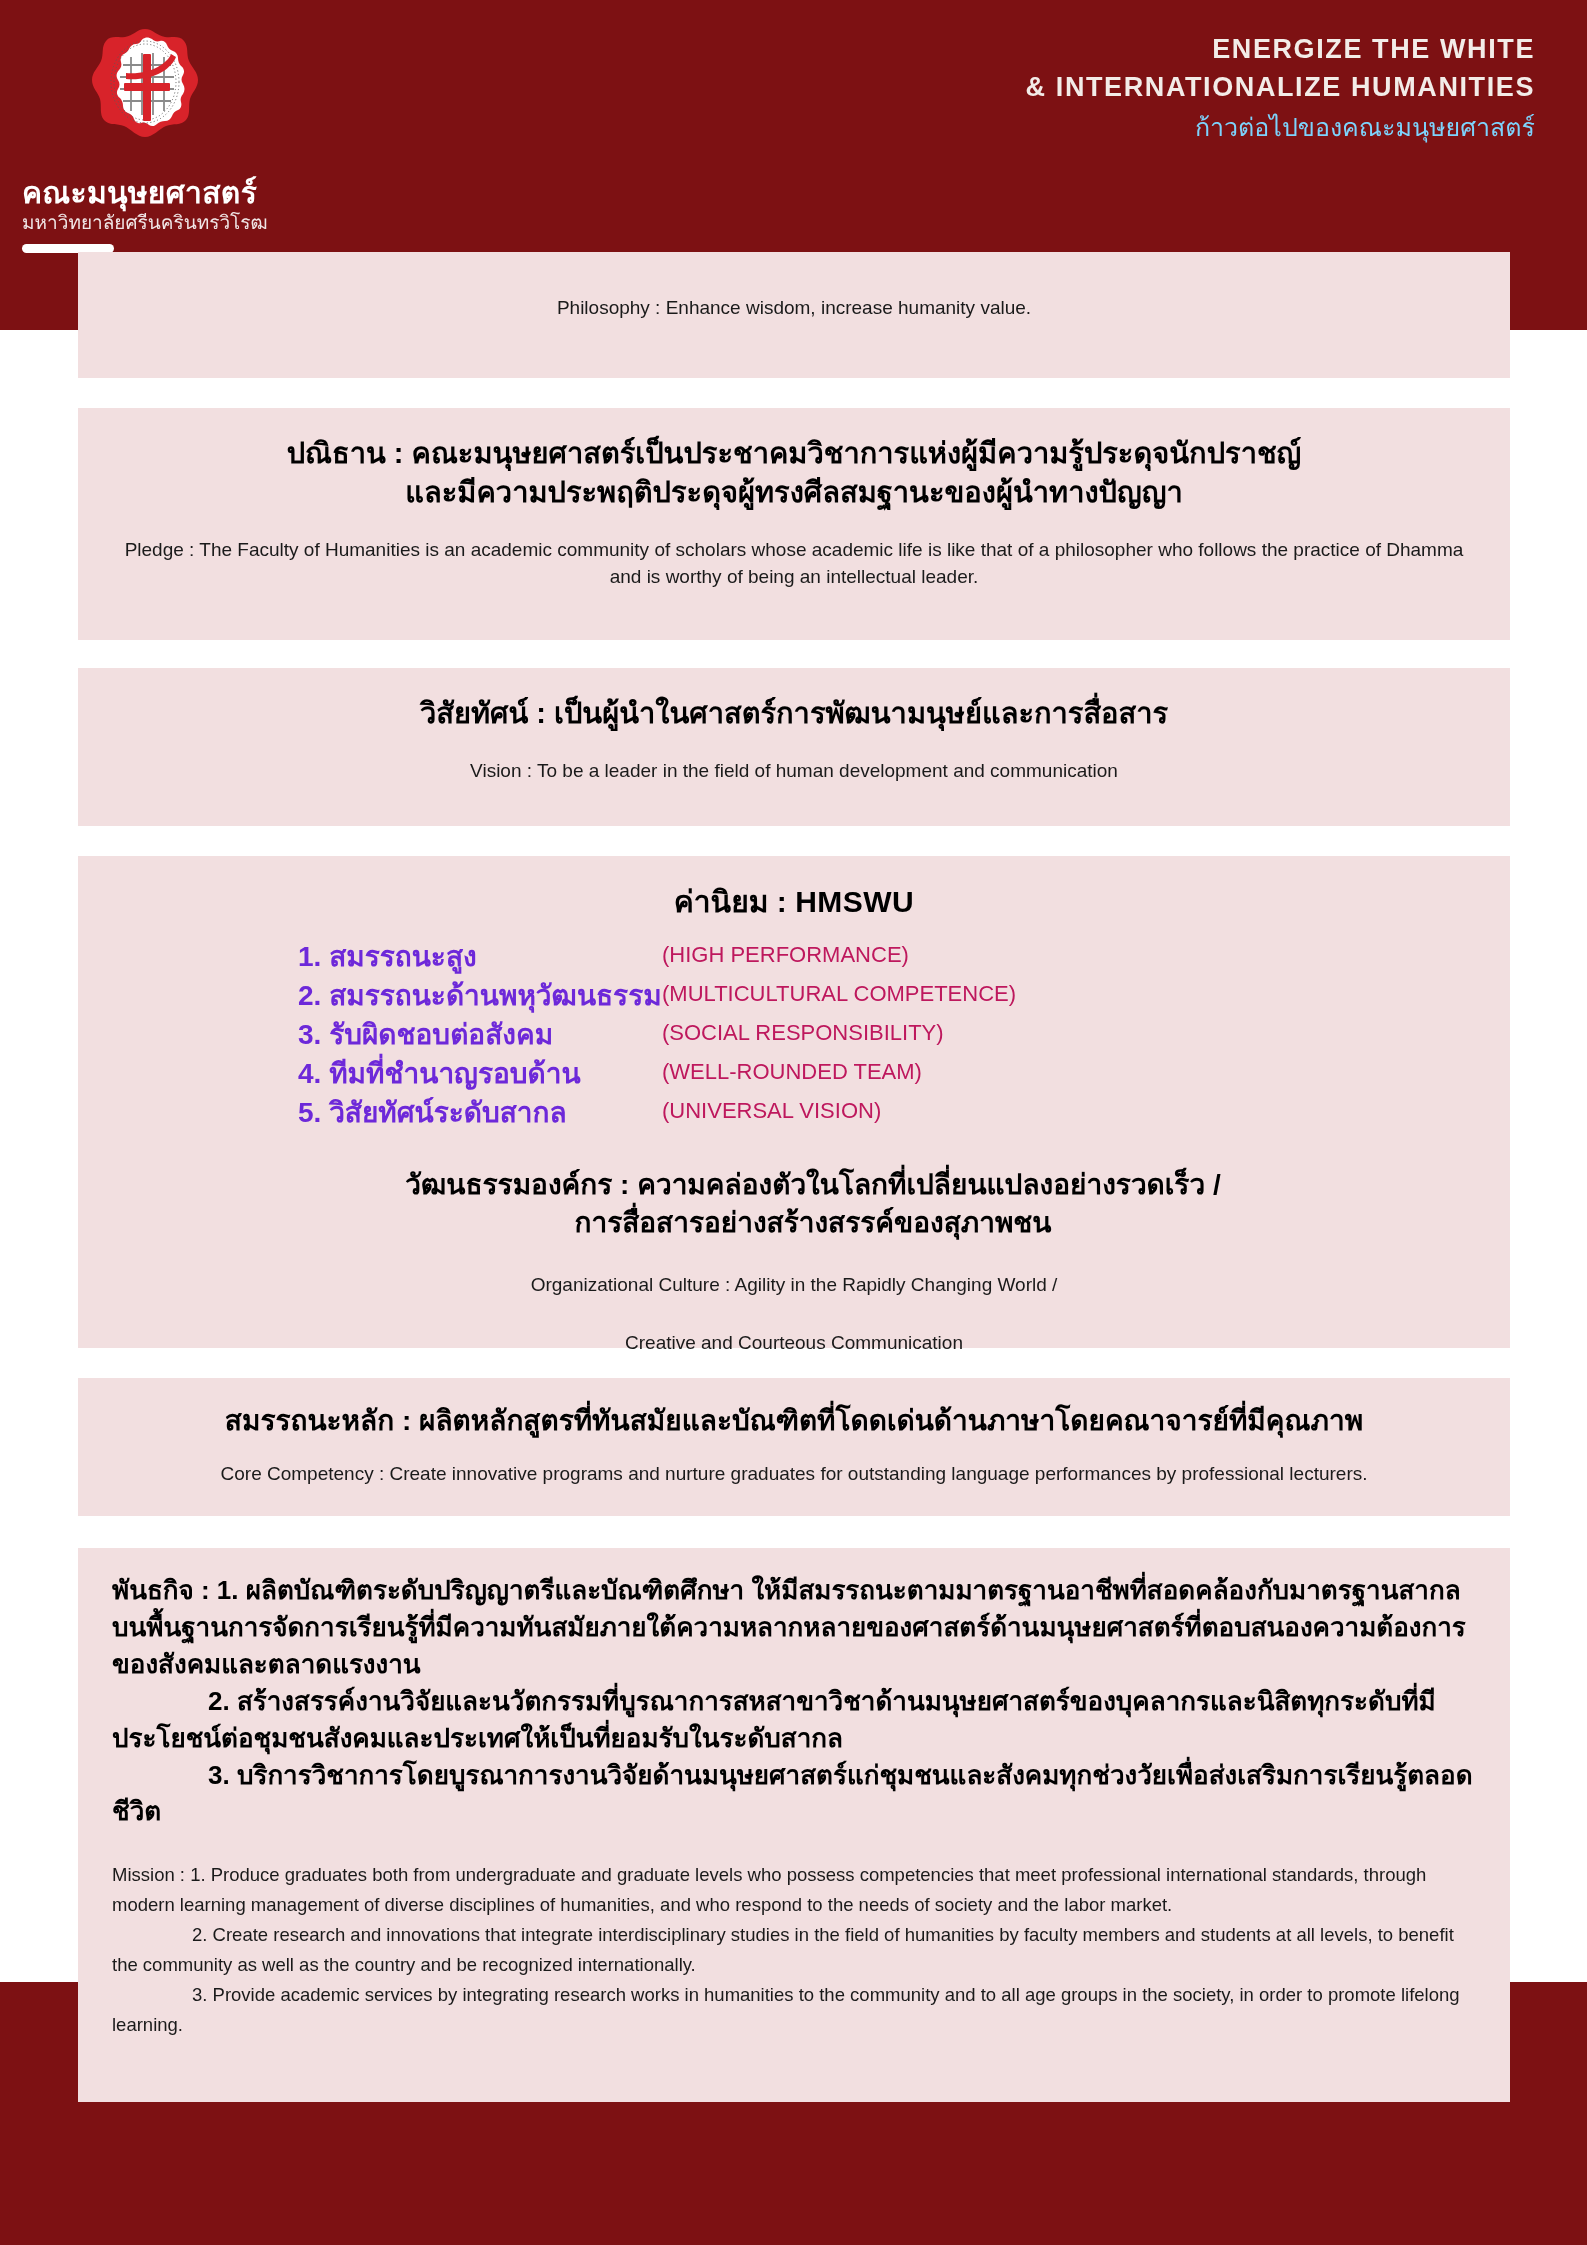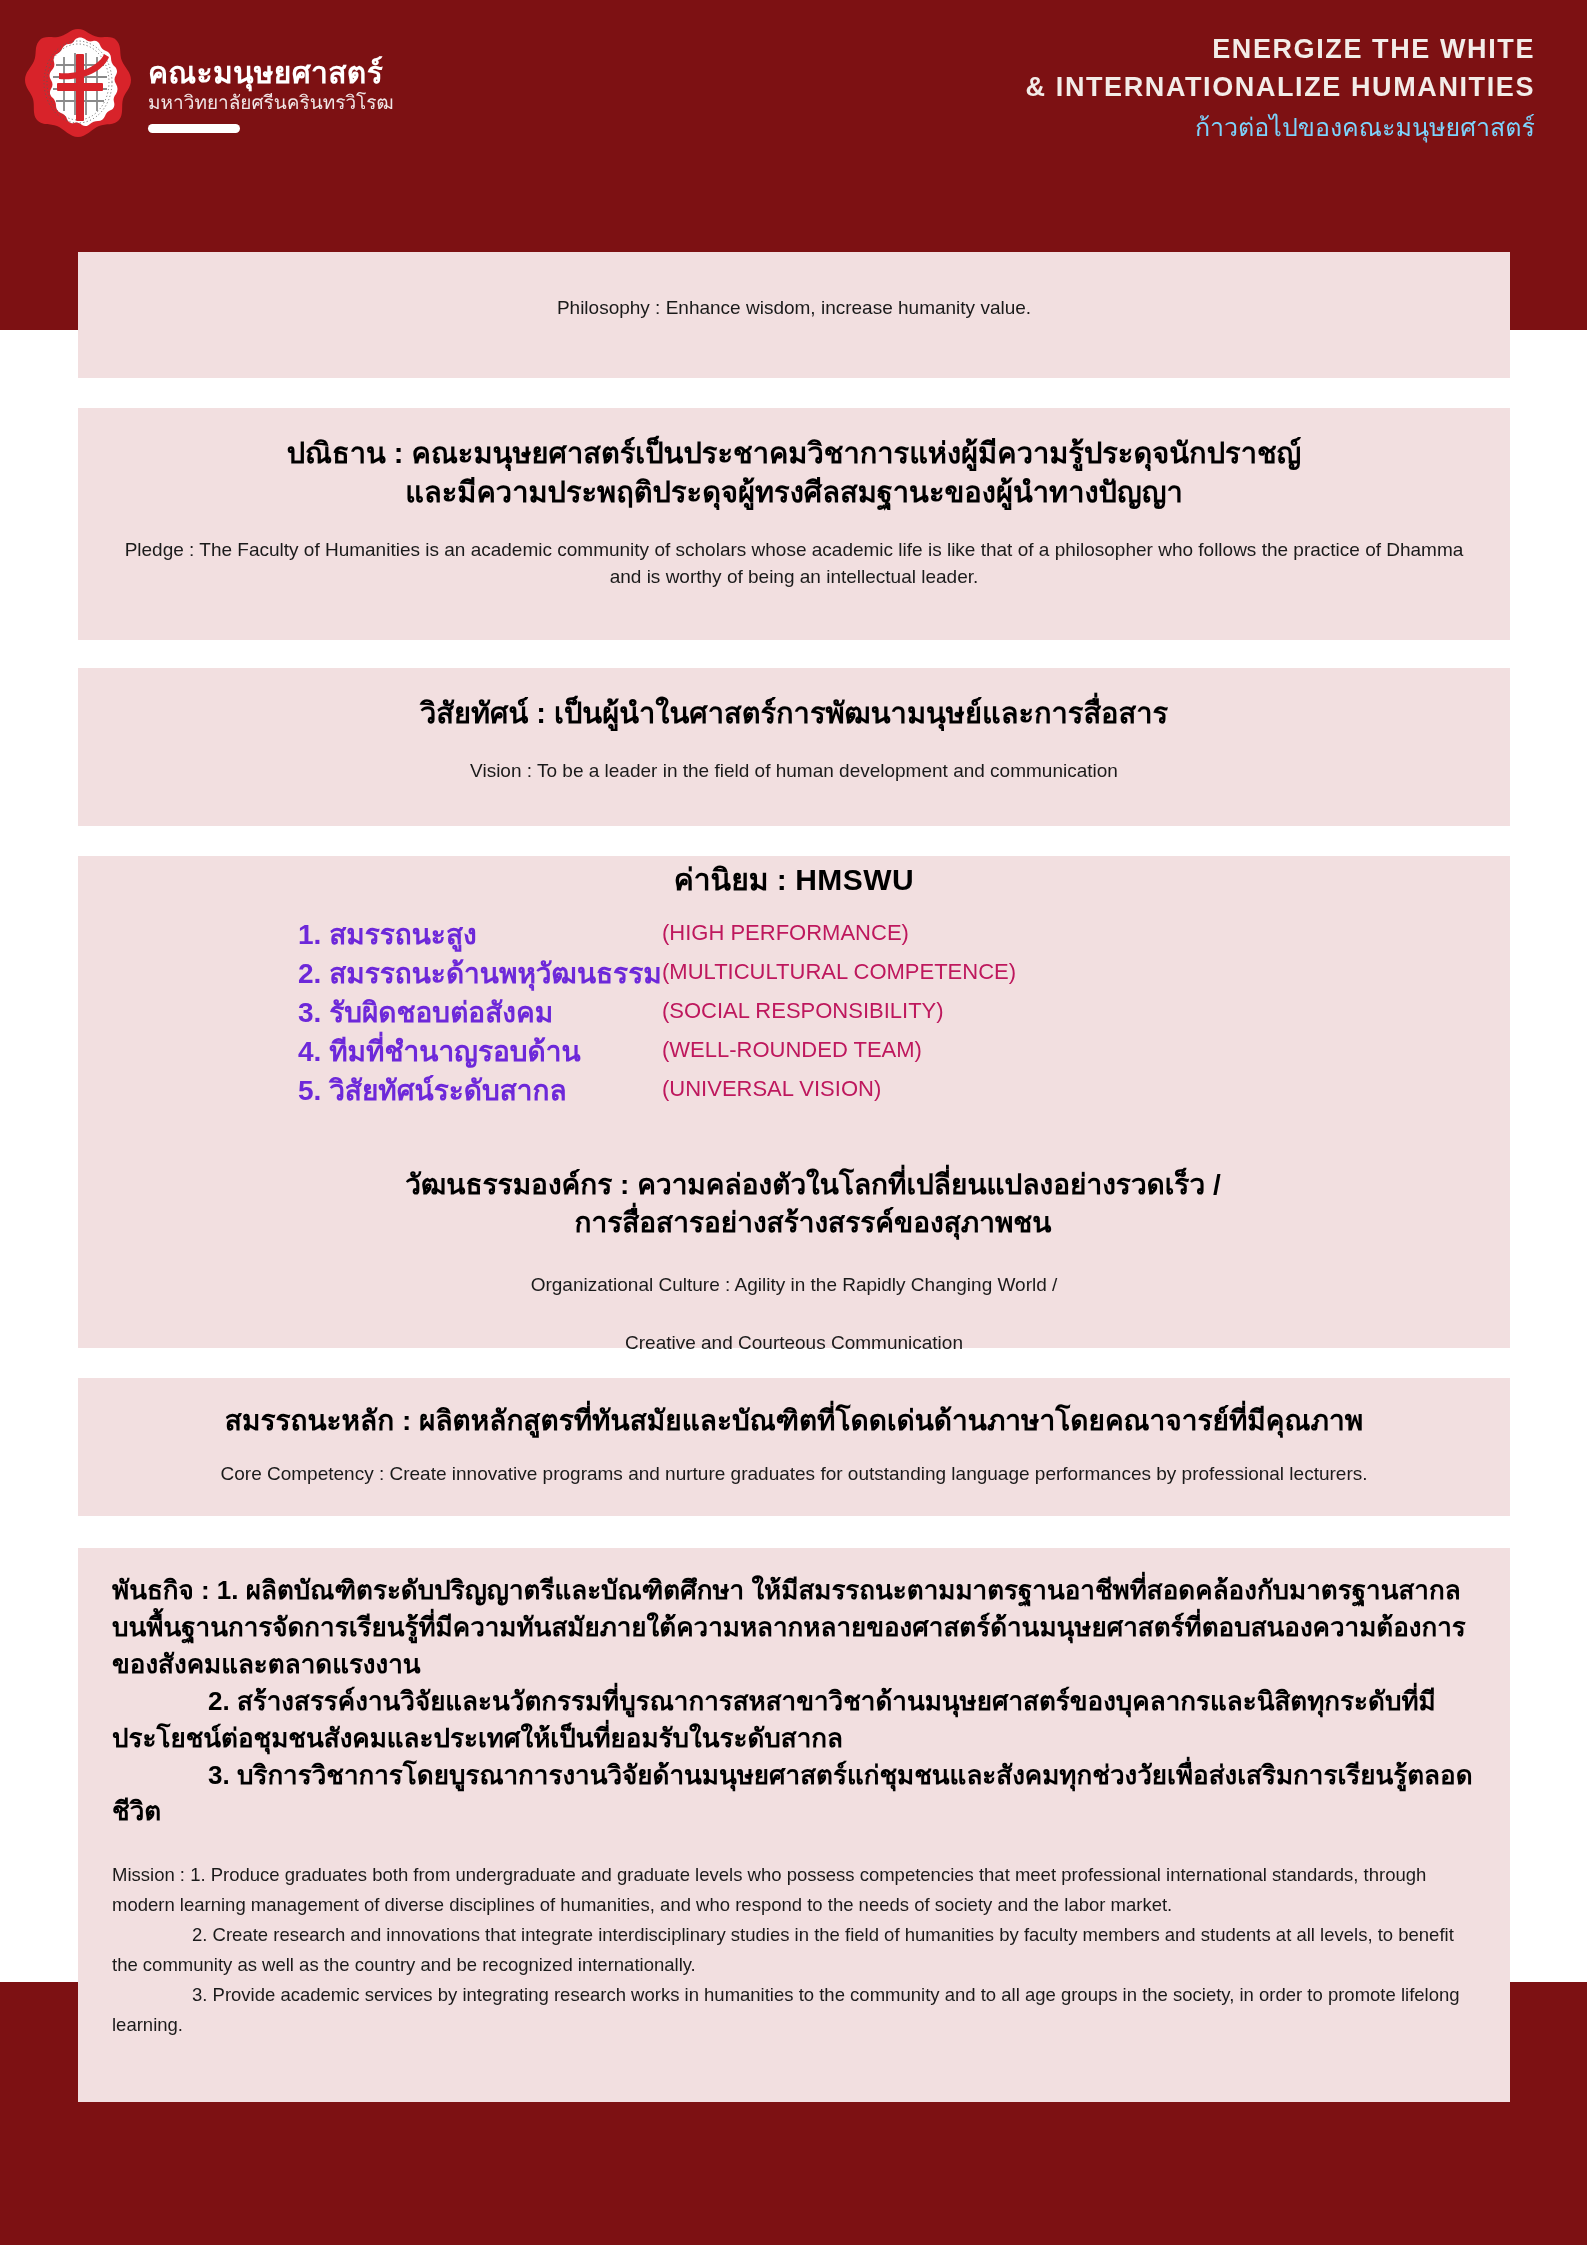--- a/index.html
+++ b/index.html
@@ -35,20 +35,21 @@
     justify-content: space-between;
   }
 
   
   .brand {
     display: flex;
     align-items: center;
     gap: 14px;
     margin-left: 22px;
     margin-top: 27px;
+    flex-direction: column;
   }
   .seal {
     position: relative;
     width: 112px;
     height: 132px;
     flex: 0 0 auto;
   }
   .seal svg { display:block; width:112px; height:132px; }
 
   .brand-text { padding-top: 4px; }
@@ -124,21 +125,21 @@
   .en-body {
     color: #1a1a1a;
     text-align: center;
     line-height: 1.45;
   }
 
   
   #card-philosophy  { top: 252px;  height: 126px; padding-top: 20px; }
   #card-pledge      { top: 408px;  height: 232px; padding-top: 26px; }
   #card-vision      { top: 668px;  height: 158px; padding-top: 26px; }
-  #card-values      { top: 856px;  height: 297px; }
+  #card-values      { top: 856px;  height: 297px; padding-top: 22px; }
   #card-culture     { top: 1140px; height: 208px; padding-top: 26px; }
   #card-core        { top: 1378px; height: 138px; padding-top: 24px; }
   #card-mission     { top: 1548px; height: 554px; padding: 24px 34px 20px 34px; }
 
   #card-philosophy .th-head { font-size: 30px; }
   #card-philosophy .en-body { font-size: 19px; margin-top: 22px; }
 
   #card-pledge .th-head { font-size: 29px; }
   #card-pledge .en-body { font-size: 19px; margin-top: 24px; padding: 0 34px; }
 

